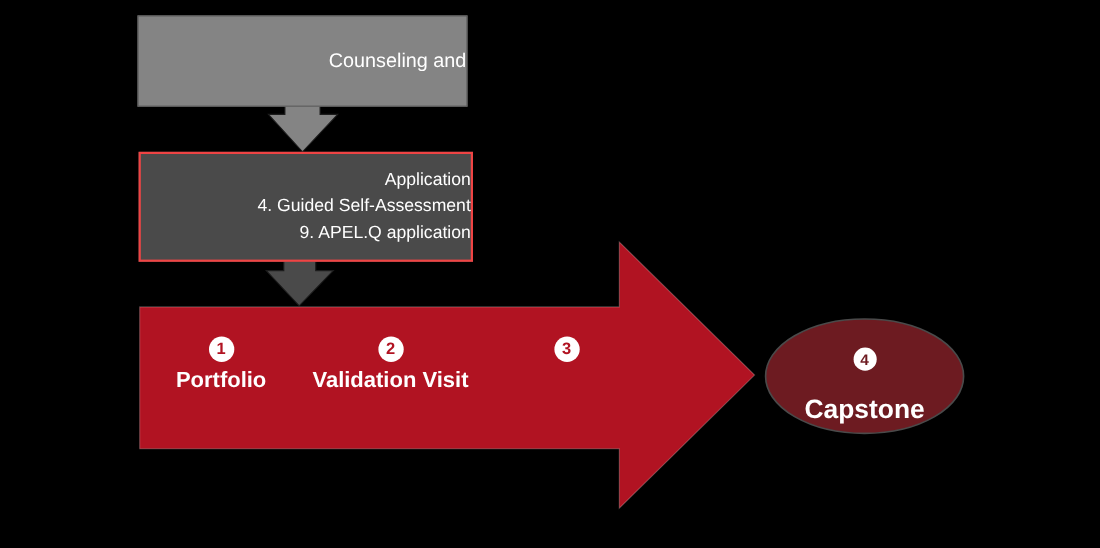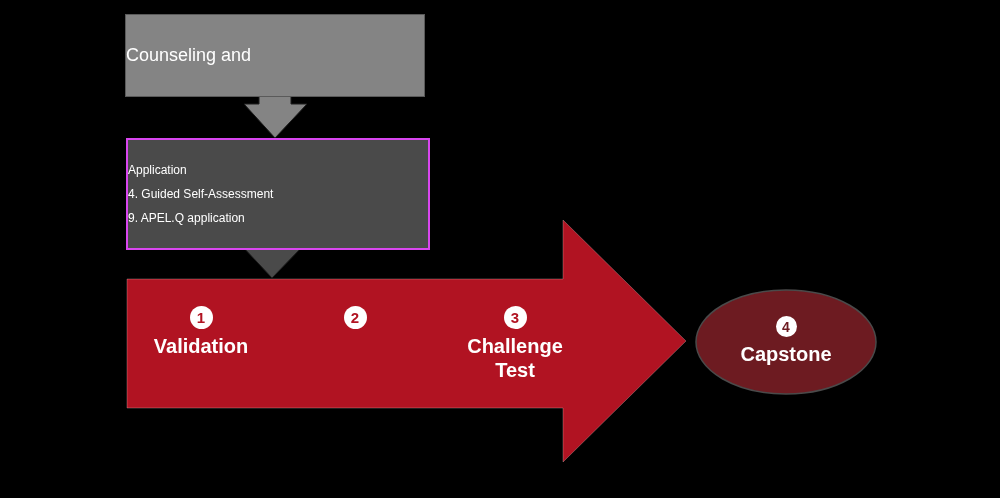--- a/index.html
+++ b/index.html
@@ -3,49 +3,49 @@
 <meta charset="utf-8">
 <style>
   html,body{margin:0;padding:0;background:#000;}
   .canvas{
     position:relative;width:1000px;height:498px;background:#000;
     font-family:"Liberation Sans",sans-serif;overflow:hidden;
   }
   .shapes{position:absolute;left:0;top:0;width:1000px;height:498px;}
   .box{
     position:absolute;display:flex;flex-direction:column;justify-content:center;
-    text-align:left;color:#fff;box-sizing:border-box;
+    text-align:right;color:#fff;box-sizing:border-box;
   }
   .box-counseling{
     left:125px;top:14px;width:300px;height:83px;
     background:#848484;border:1px solid #5a5a5a;
     font-size:18px;line-height:25px;
   }
   .box-application{
-    left:126px;top:138px;width:304px;height:112px;
-    background:#4a4a4a;border:2px solid #d946ef;
-    font-size:12px;line-height:24px;
+    left:126px;top:138px;width:304px;height:100px;
+    background:#4a4a4a;border:2px solid #ef4444;
+    font-size:16px;line-height:24px;
   }
   .step{
     position:absolute;display:flex;flex-direction:column;align-items:center;
     text-align:center;color:#fff;
   }
   .step .label{font-size:20px;font-weight:bold;line-height:24px;}
   .num{
     display:flex;align-items:center;justify-content:center;
     width:23px;height:23px;border-radius:50%;background:#fff;
     font-size:15px;font-weight:bold;margin-bottom:5px;
   }
   .step-red .num{color:#b11322;}
   .step-1{left:121px;top:306px;width:160px;}
   .step-2{left:247px;top:306px;width:216px;}
   .step-3{left:435px;top:306px;width:160px;}
   .capstone-group{left:706px;top:316px;width:160px;}
   .capstone-group .num{width:21px;height:21px;font-size:14px;color:#6d1b21;}
-  .capstone-group .label{font-size:20px;}
+  .capstone-group .label{font-size:24px;margin-top:19px;}
 </style>
 </head>
 <body>
 
 <div class="canvas">
 
   <svg class="shapes" viewBox="0 0 1000 498" xmlns="http://www.w3.org/2000/svg">
 
     <polygon points="259,93 291,93 291,104 307,104 275,138 244,104 259,104" stroke="#1c1c1c" stroke-width="1" fill="#848484"></polygon>
 
@@ -61,35 +61,32 @@
   </div>
 
   <div class="box box-application">
     <div>Application</div>
     <div>4. Guided Self-Assessment</div>
     <div>9. APEL.Q application</div>
   </div>
 
   <div class="step step-red step-1">
     <span class="num">1</span>
-    <div class="label">Validation</div>
+    <div class="label">Portfolio</div>
   </div>
 
   <div class="step step-red step-2">
     <span class="num">2</span>
     <div class="label">
+      <div>Validation Visit</div>
     </div>
   </div>
 
   <div class="step step-red step-3">
     <span class="num">3</span>
-    <div class="label">
-      <div>Challenge</div>
-      <div>Test</div>
-    </div>
   </div>
 
   <div class="step capstone-group">
     <span class="num">4</span>
     <div class="label">Capstone</div>
   </div>
 
 </div>
 
 </body></html>

